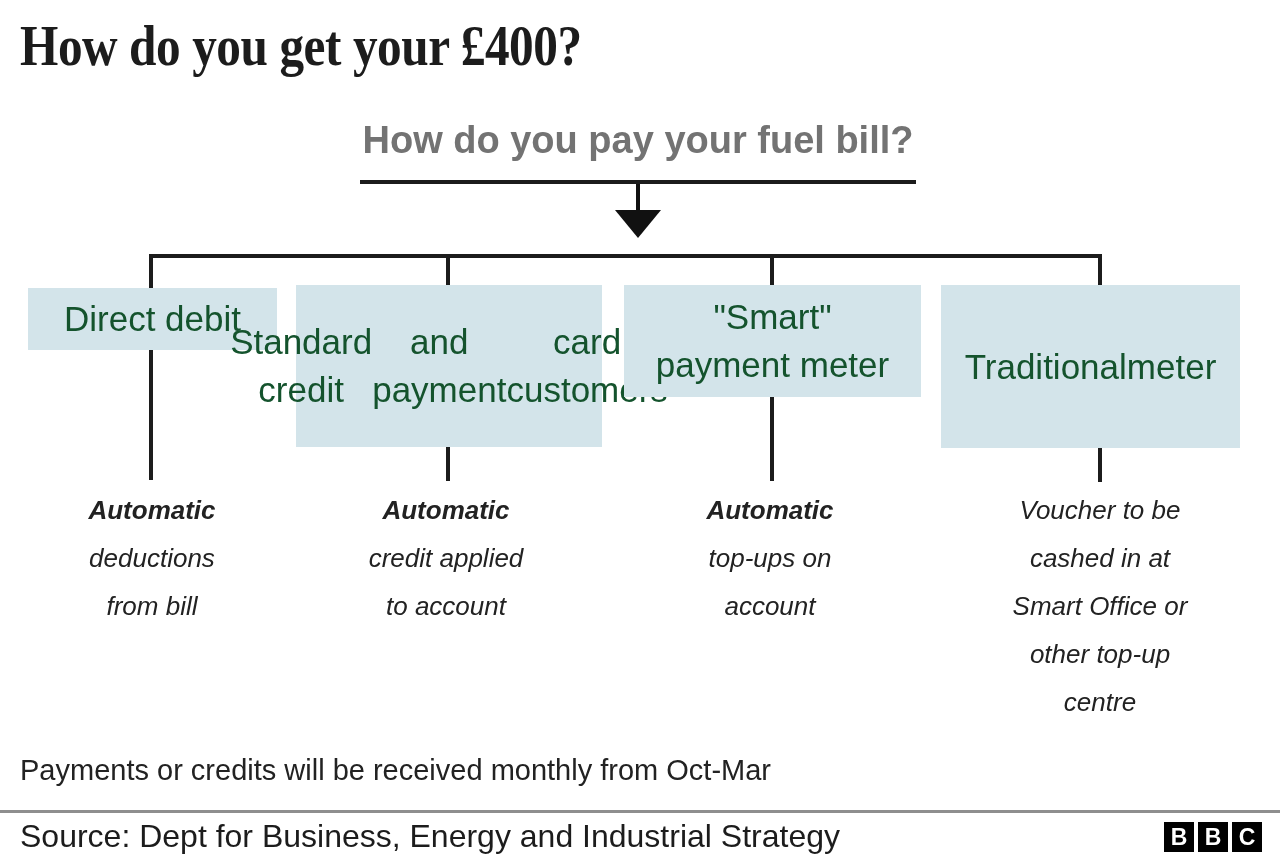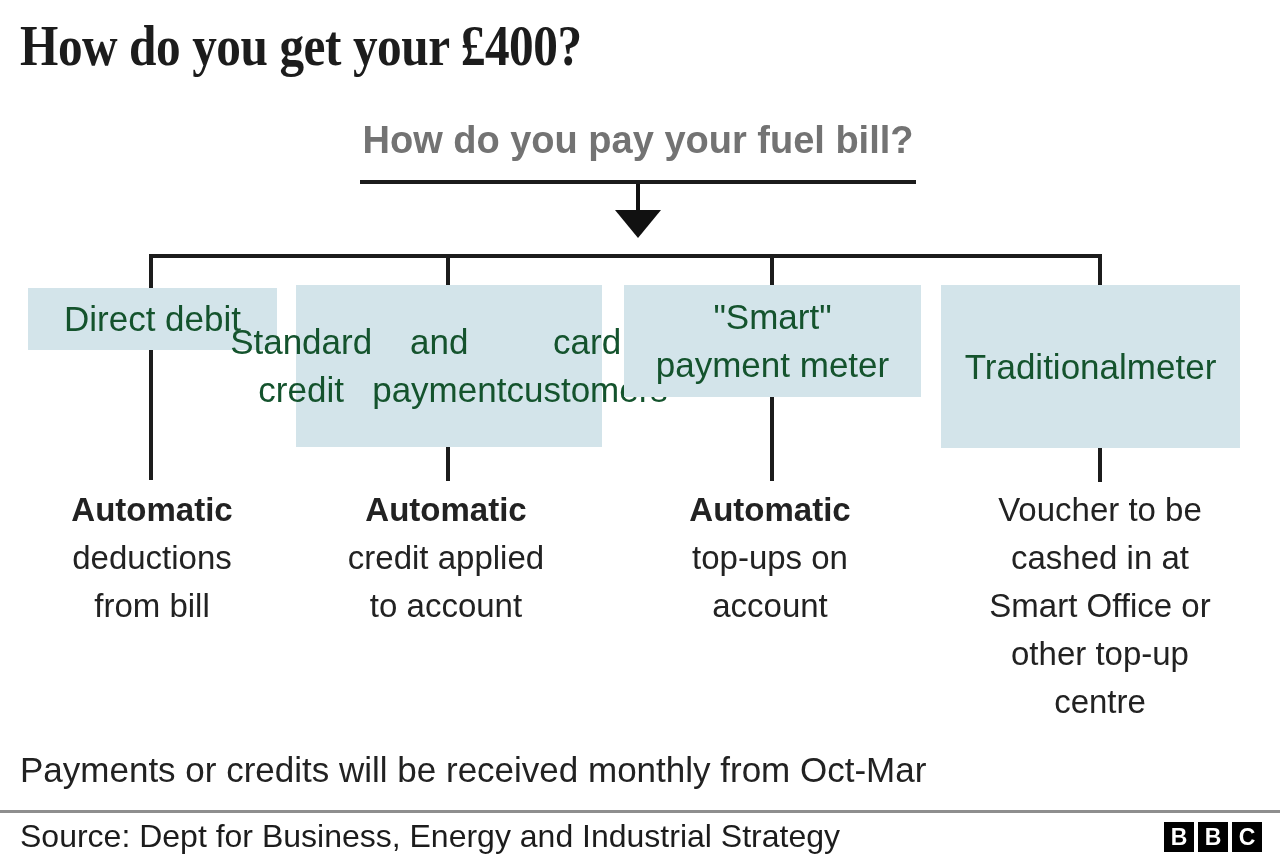--- a/index.html
+++ b/index.html
@@ -113,34 +113,35 @@
     font-weight: 400;
     color: #14532d;
     padding: 6px 10px;
     box-sizing: border-box;
   }
 
   
   .outcome {
     position: absolute;
     text-align: center;
-    font-size: 33px;
+    font-size: 26px;
     line-height: 48px;
     color: #222222;
+    font-style: italic;
   }
   .outcome b {
     font-weight: 700;
   }
 
   
   #note {
     position: absolute;
     left: 20px;
     top: 748px;
-    font-size: 35px;
+    font-size: 29px;
     line-height: 44px;
     color: #222222;
     white-space: nowrap;
   }
 
   
   #footer-rule {
     position: absolute;
     left: 0;
     top: 810px;

